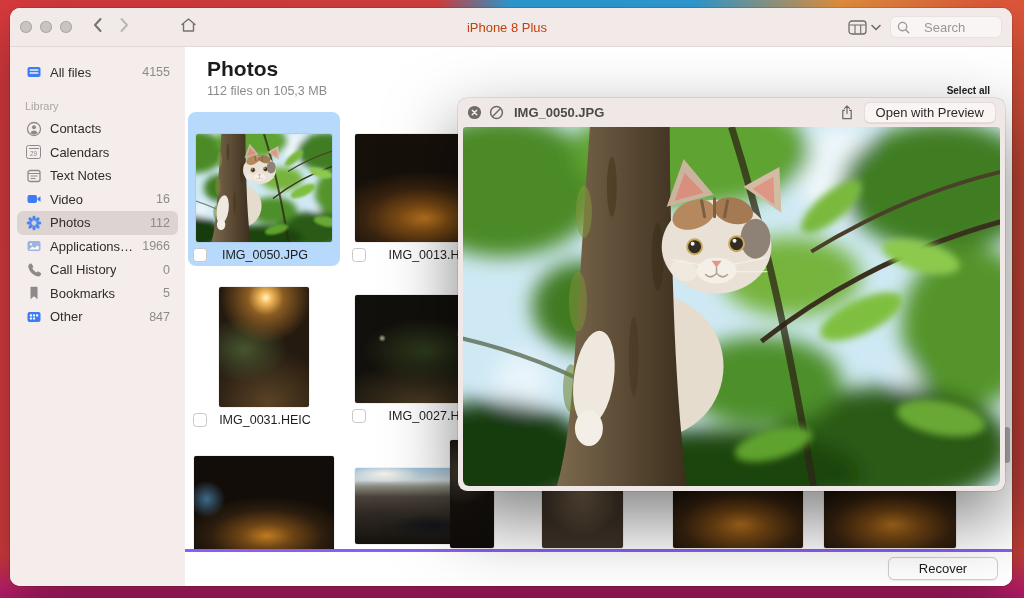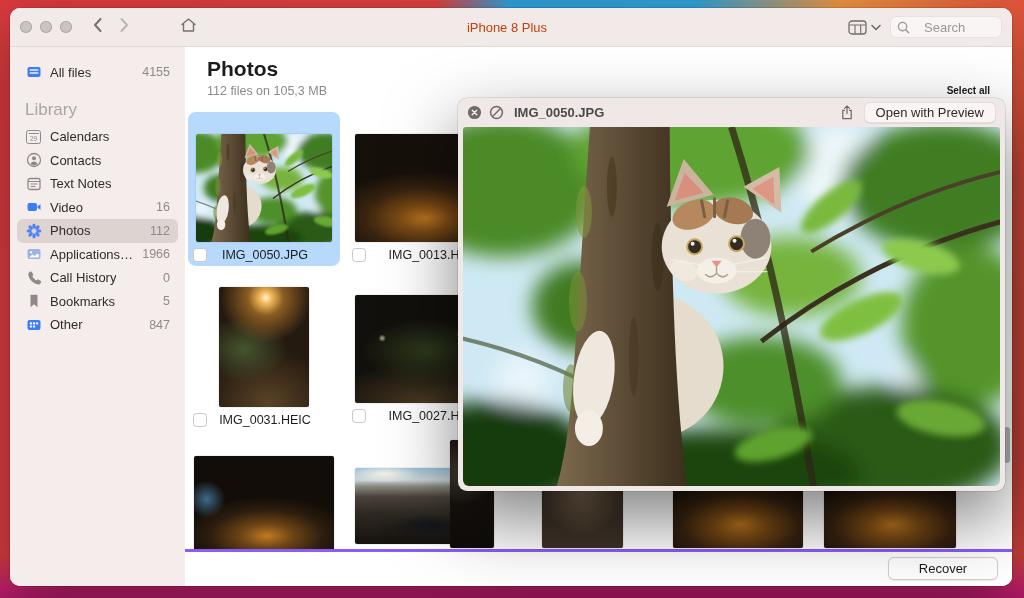--- a/index.html
+++ b/index.html
@@ -52,21 +52,21 @@
   
   .sidebar { position:absolute; left:0; top:38px; width:175px; bottom:0; background:#f5edeb; z-index:1; }
   .side-row {
     display:flex; align-items:center; height:23.5px; margin:0 7px; padding:0 8px;
     border-radius:6px; font-size:13px; color:#2e2d2c; gap:8px; box-sizing:border-box;
   }
   .side-row.first { margin-top:13px; height:26px; }
   .side-row.selected { background:#ddd4d2; }
   .side-row .lbl { white-space:nowrap; overflow:hidden; text-overflow:ellipsis; }
   .side-row .cnt { margin-left:auto; color:#8e8a88; font-size:12.5px; flex:none; }
-  .section { margin:15px 15px 5px; font-size:17px; color:#aba6a3; }
+  .section { margin:15px 15px 5px; font-size:11px; color:#aba6a3; }
   .ic { width:17px; height:16px; display:flex; align-items:center; justify-content:center; flex:none; }
   .ic svg { display:block; }
   .blue { color:#3d7cf5; } .gray { color:#8e8a8c; } .pale { color:#9db4de; }
   .cal { width:13px; height:12px; border:1.2px solid currentColor; border-radius:2.5px;
          position:relative; display:flex; align-items:flex-end; justify-content:center; }
   .cal::before { content:""; position:absolute; top:2.2px; left:1.5px; right:1.5px; height:1px; background:currentColor; }
   .cal i { font-style:normal; font-size:6.5px; line-height:8px; }
   .finder-btn {
     position:absolute; left:10px; bottom:9px; width:120px; height:21px;
     background:#dcd3d0; border:none; border-radius:6px; font-size:13px; color:#2e2d2c;
@@ -290,37 +290,37 @@
             <rect x="3.5" y="8.2" width="9" height="1.6" rx="0.8" fill="#fff" opacity="0.9"></rect>
           </svg>
       </span>
       <span class="lbl">All files</span>
       <span class="cnt">4155</span>
     </div>
     <div class="section">Library</div>
 
     <div class="side-row">
       <span class="ic gray">
+        <svg width="16" height="16" viewBox="0 0 16 16">
+            <circle cx="8" cy="8" r="6.5" stroke="currentColor" stroke-width="1.3" fill="none"></circle>
+            <circle cx="8" cy="6.3" r="2" fill="currentColor"></circle>
+            <path d="M4.3 12.1 C5.1 10.2 6.3 9.4 8 9.4 C9.7 9.4 10.9 10.2 11.7 12.1 C10.7 13 9.4 13.5 8 13.5 C6.6 13.5 5.3 13 4.3 12.1 Z" fill="currentColor"></path>
+          </svg>
+      </span>
+      <span class="lbl">Contacts</span>
+      <span class="cnt"></span>
+    </div>
+
+    <div class="side-row">
+      <span class="ic gray">
         <span class="cal">
             <i>29</i>
           </span>
       </span>
       <span class="lbl">Calendars</span>
-      <span class="cnt"></span>
-    </div>
-
-    <div class="side-row">
-      <span class="ic gray">
-        <svg width="16" height="16" viewBox="0 0 16 16">
-            <circle cx="8" cy="8" r="6.5" stroke="currentColor" stroke-width="1.3" fill="none"></circle>
-            <circle cx="8" cy="6.3" r="2" fill="currentColor"></circle>
-            <path d="M4.3 12.1 C5.1 10.2 6.3 9.4 8 9.4 C9.7 9.4 10.9 10.2 11.7 12.1 C10.7 13 9.4 13.5 8 13.5 C6.6 13.5 5.3 13 4.3 12.1 Z" fill="currentColor"></path>
-          </svg>
-      </span>
-      <span class="lbl">Contacts</span>
       <span class="cnt"></span>
     </div>
 
 
     <div class="side-row">
       <span class="ic gray">
         <svg width="16" height="16" viewBox="0 0 16 16">
             <rect x="2" y="2.5" width="12" height="11" rx="2" stroke="currentColor" stroke-width="1.3" fill="none"></rect>
             <path d="M2 5.5 H14" stroke="currentColor" stroke-width="1.2"></path>
             <path d="M4.5 8 H11.5 M4.5 10.5 H9.5" stroke="currentColor" stroke-width="1"></path>

